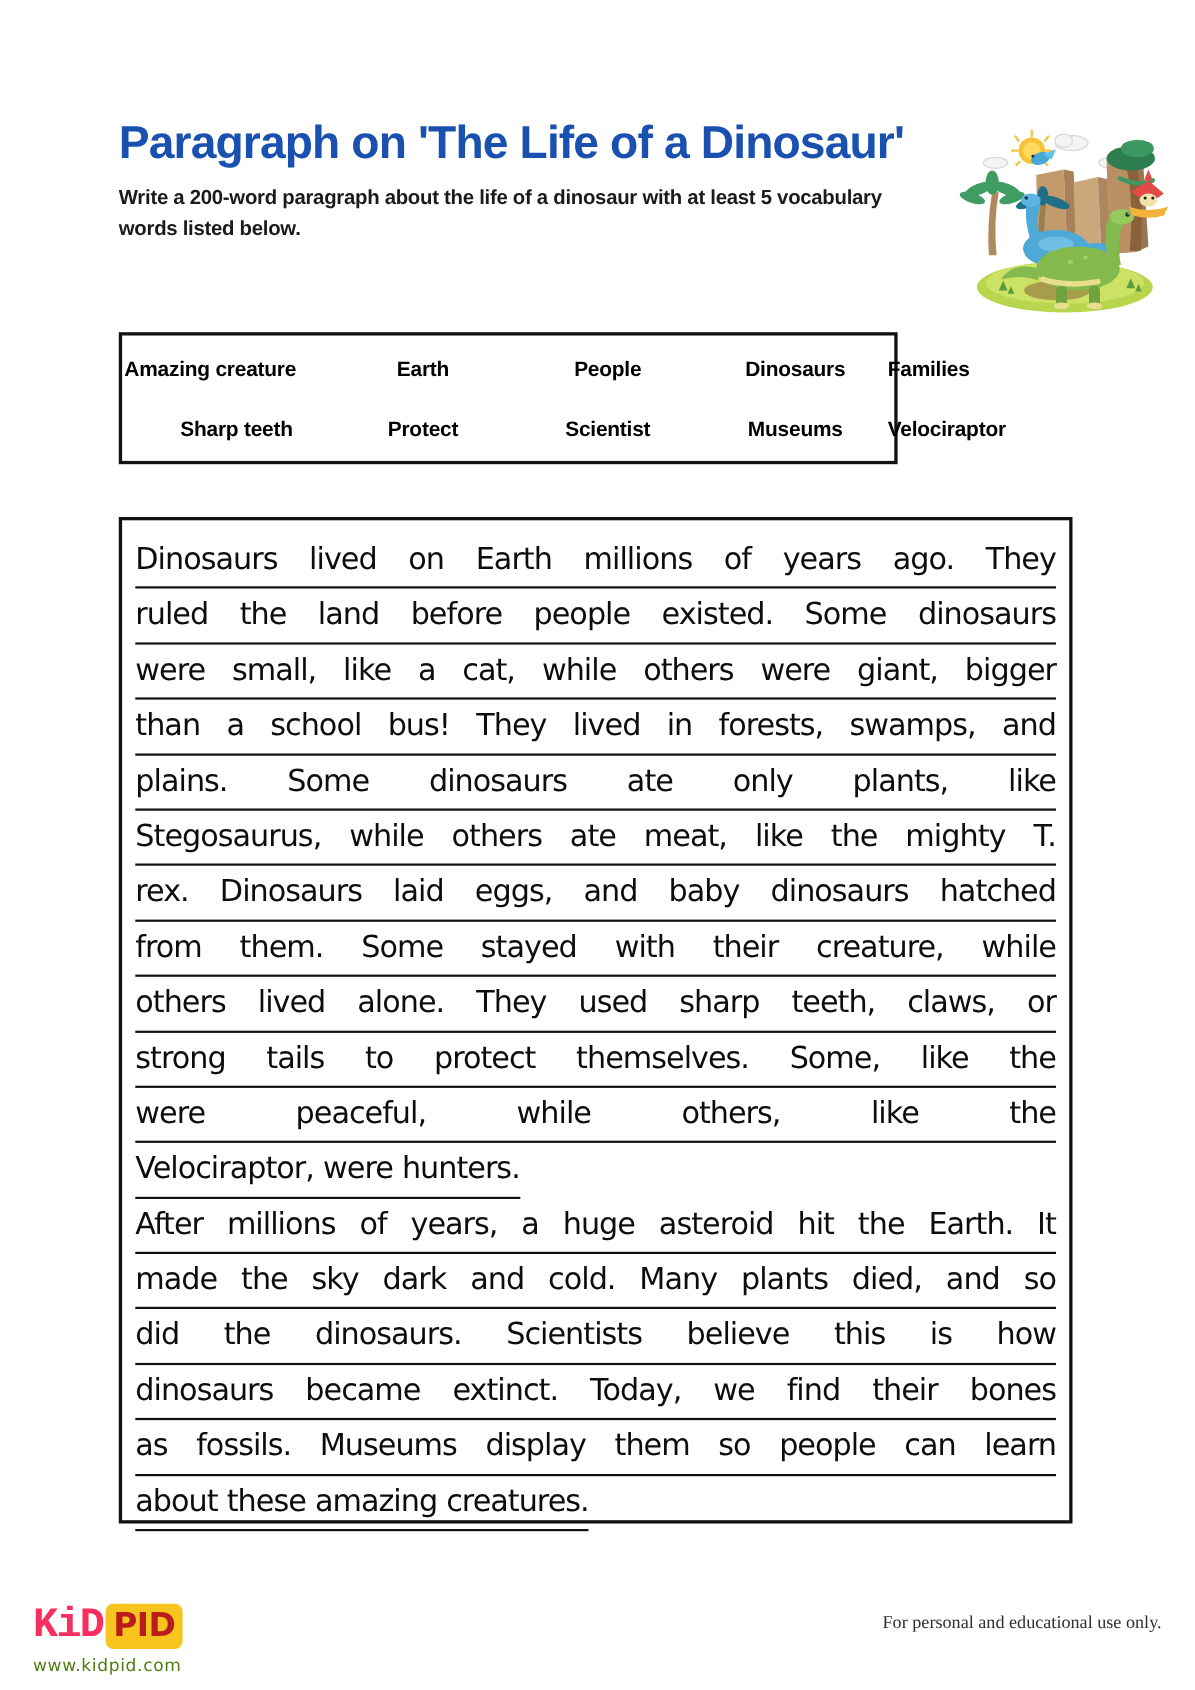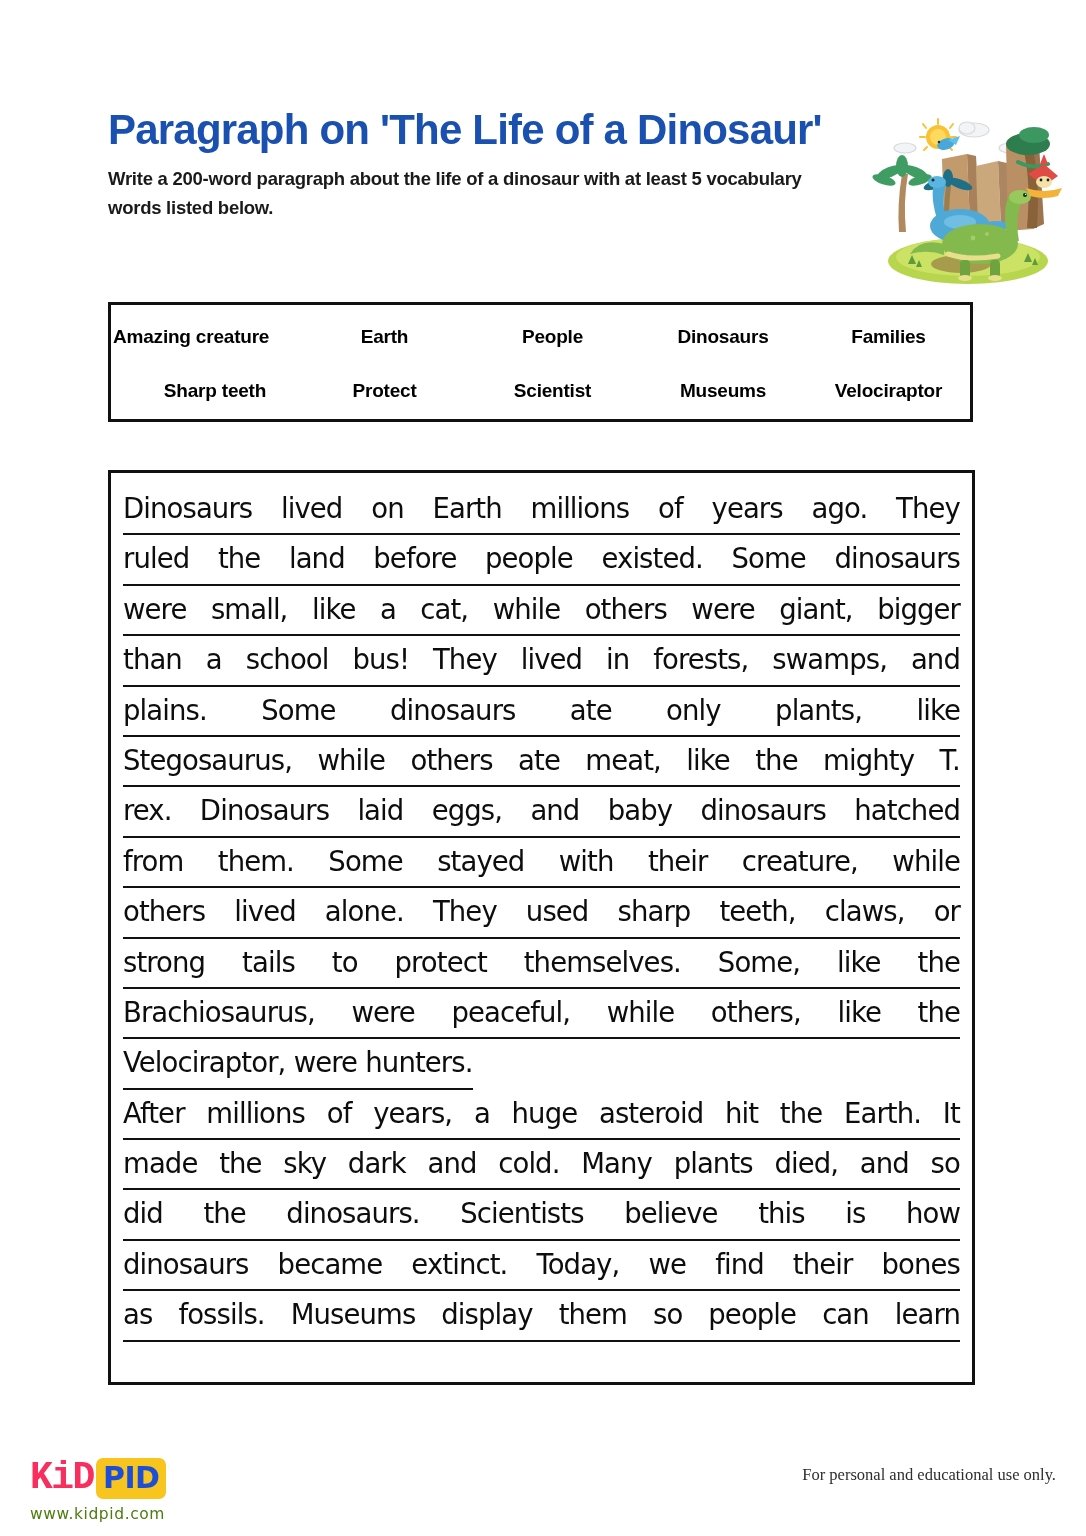--- a/index.html
+++ b/index.html
@@ -52,21 +52,21 @@
     width: 196px;
     height: 186px;
   }
   .illustration svg { display: block; }
 
   
   .vocab-box {
     position: absolute;
     left: 108px;
     top: 302px;
-    width: 865px;
+    width: 708px;
     height: 120px;
     border: 3px solid #111111;
     background: #ffffff;
   }
   .vocab-row {
     display: flex;
     align-items: center;
     height: 50%;
   }
   .vocab-row.row-1 { padding-top: 6px; }
@@ -144,21 +144,21 @@
   .logo-kid {
     font-size: 38px;
     font-weight: bold;
     color: #f72e5e;
     letter-spacing: -1.5px;
     line-height: 1;
     font-family: Liberation Mono, monospace;
   }
   .logo-pid {
     background: #f7c51e;
-    color: #1d4ed8;
+    color: #b91c1c;
     font-size: 30px;
     font-weight: bold;
     letter-spacing: -0.5px;
     line-height: 1;
     padding: 5px 7px 6px 7px;
     border-radius: 7px;
     margin-left: 2px;
     font-family: "DejaVu Sans", sans-serif;
   }
   .logo-url {
@@ -446,21 +446,20 @@
           <span class="w">to</span>
           <span class="w">protect</span>
           <span class="w">themselves.</span>
           <span class="w">Some,</span>
           <span class="w">like</span>
           <span class="w">the</span>
         </div>
       </div>
       <div class="pline">
         <div class="txt">
-          <span class="w">Brachiosaurus,</span>
           <span class="w">were</span>
           <span class="w">peaceful,</span>
           <span class="w">while</span>
           <span class="w">others,</span>
           <span class="w">like</span>
           <span class="w">the</span>
         </div>
       </div>
       <div class="pline ragged">
         <div class="txt">
@@ -529,20 +528,28 @@
           <span class="w">fossils.</span>
           <span class="w">Museums</span>
           <span class="w">display</span>
           <span class="w">them</span>
           <span class="w">so</span>
           <span class="w">people</span>
           <span class="w">can</span>
           <span class="w">learn</span>
         </div>
       </div>
+      <div class="pline ragged">
+        <div class="txt">
+          <span class="w">about</span>
+          <span class="w">these</span>
+          <span class="w">amazing</span>
+          <span class="w">creatures.</span>
+        </div>
+      </div>
     </div>
 </div>
 
 <div class="footer-logo">
   <div class="logo-mark">
     <span class="logo-kid">KiD</span>
     <span class="logo-pid">PID</span>
   </div>
   <div class="logo-url">www.kidpid.com</div>
 </div>

